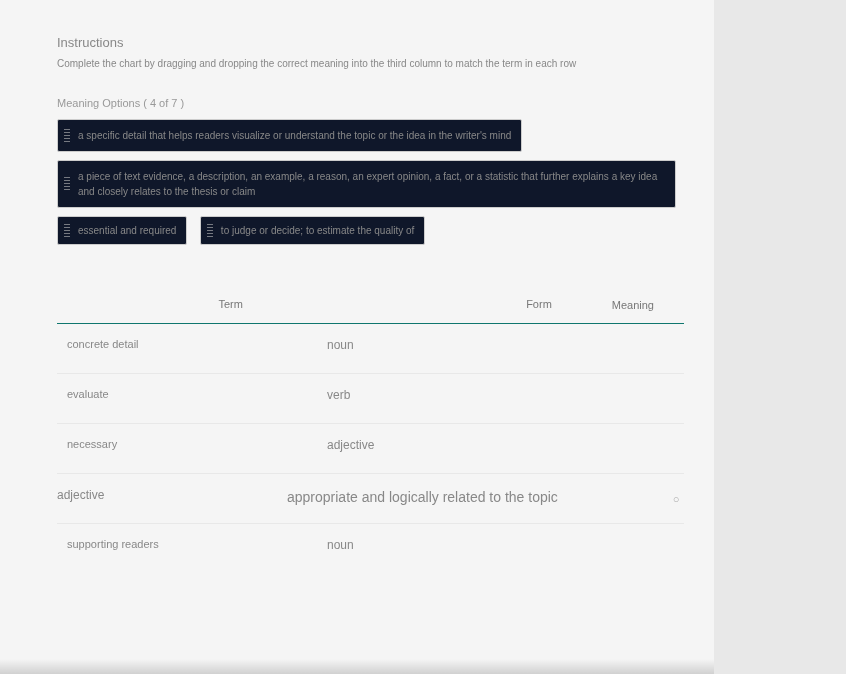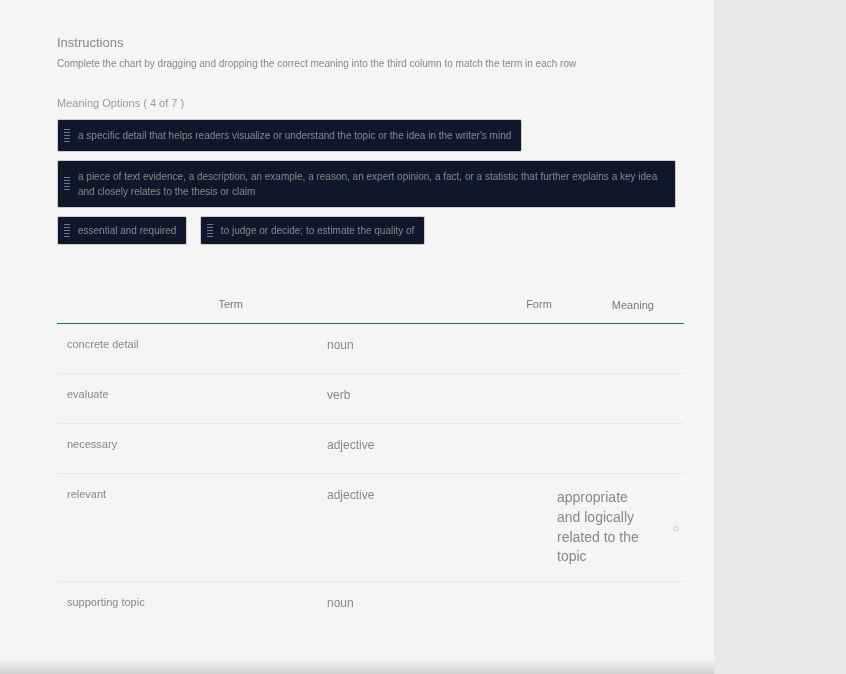--- a/index.html
+++ b/index.html
@@ -195,27 +195,26 @@
       <div class="col-meaning"></div>
     </div>
 
     <div class="table-row">
       <div class="col-term">necessary</div>
       <div class="col-form">adjective</div>
       <div class="col-meaning"></div>
     </div>
 
     <div class="table-row">
-      <div class="col-term">relevant</div>
       <div class="col-form">adjective</div>
       <div class="col-meaning">appropriate and logically related to the topic</div>
       <span class="clear-icon">○</span>
     </div>
 
     <div class="table-row" style="border-bottom:none;">
-      <div class="col-term">supporting topic</div>
+      <div class="col-term">supporting readers</div>
       <div class="col-form">noun</div>
       <div class="col-meaning"></div>
     </div>
   </div>
 
   <div class="bottom-shadow"></div>
 </div>
 
 </body></html>

